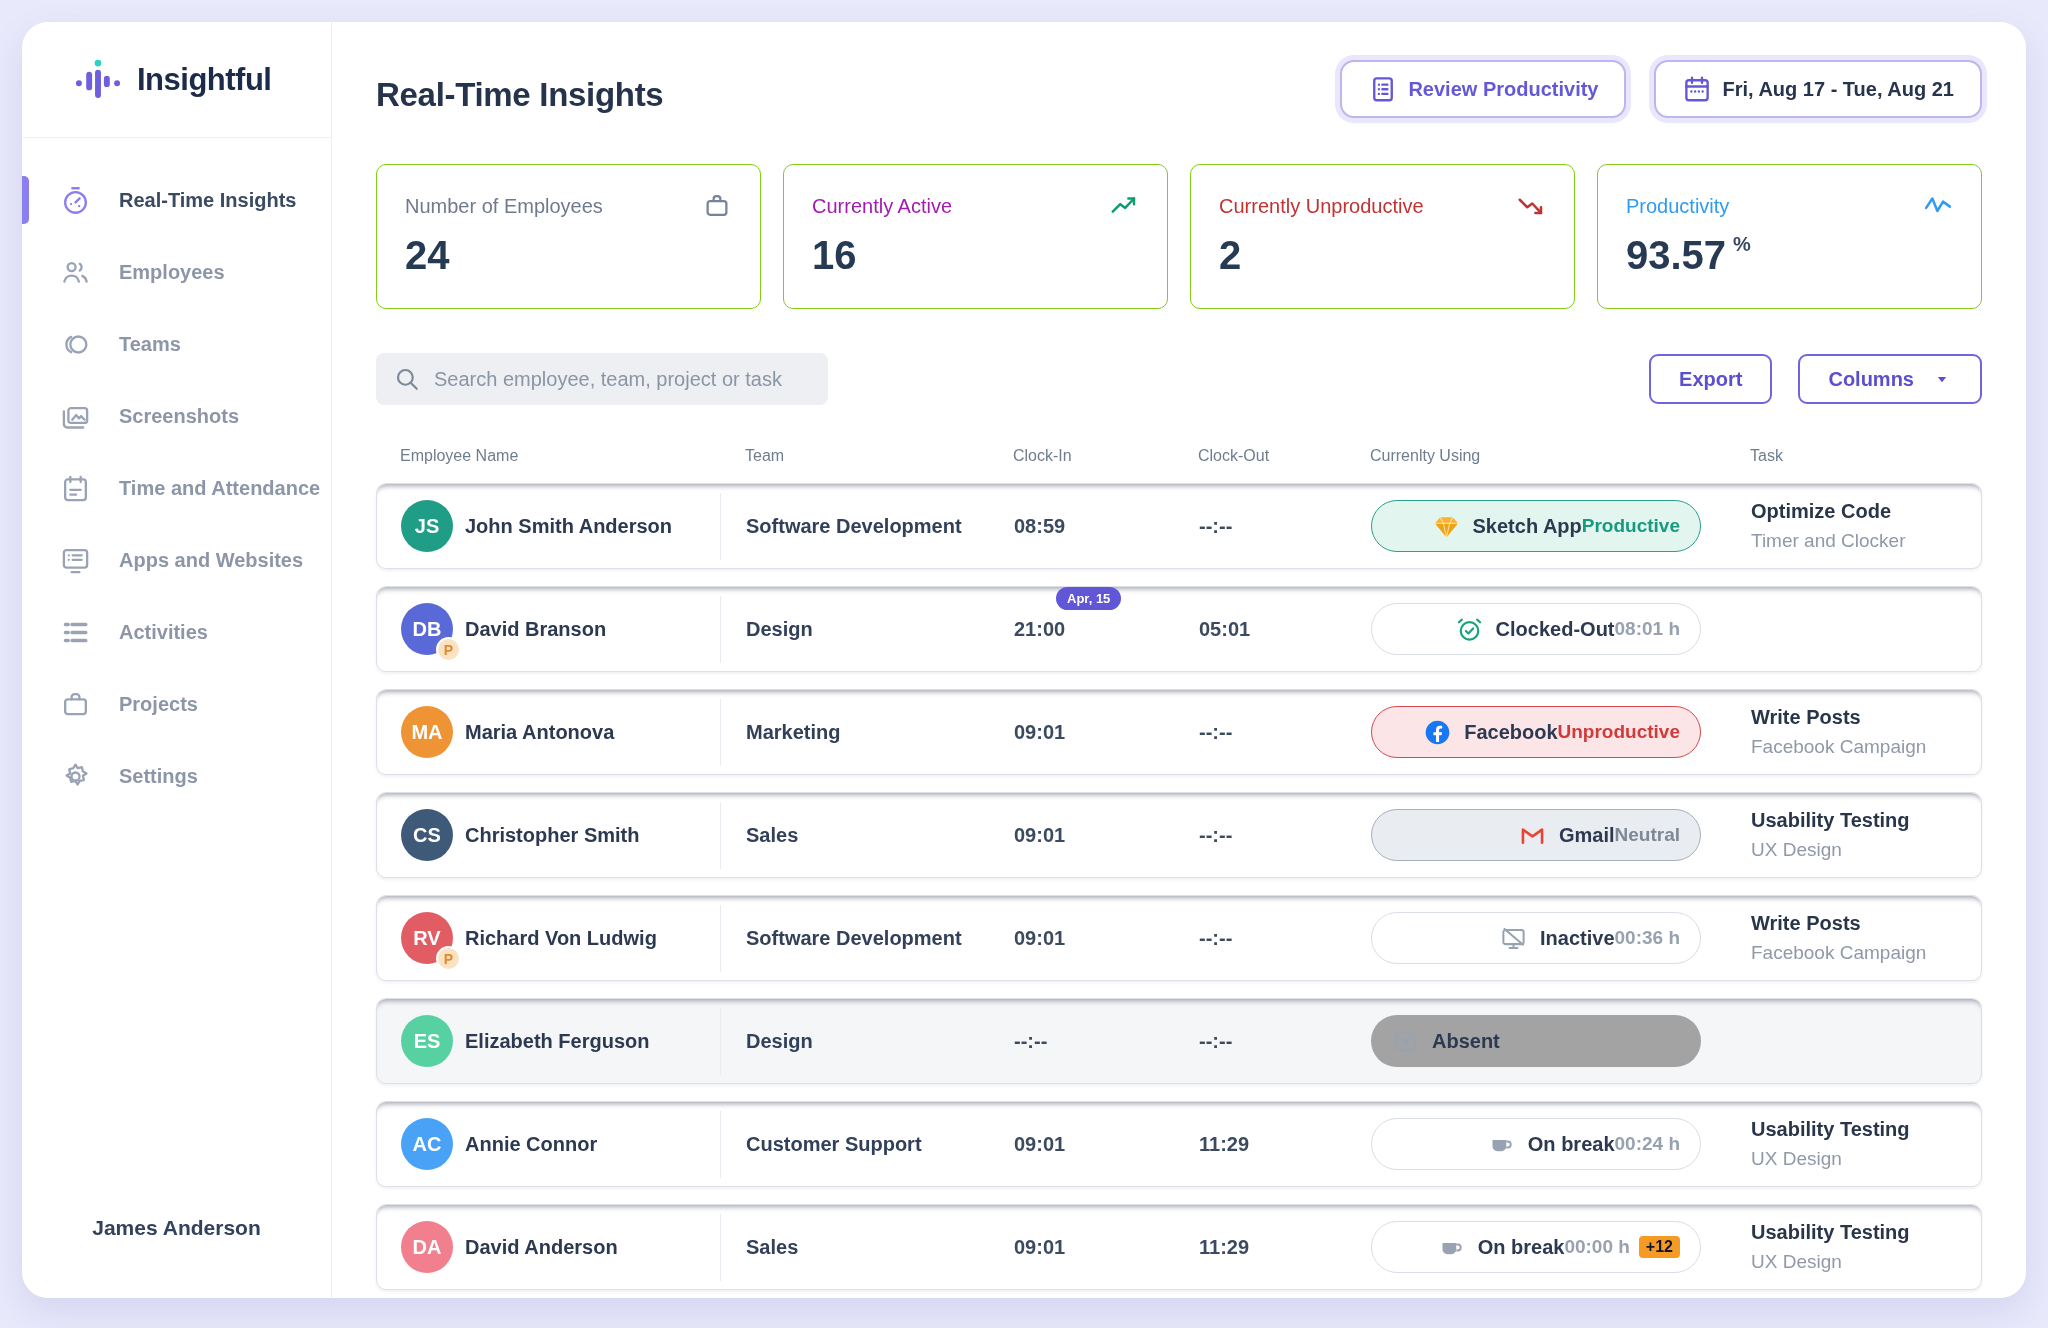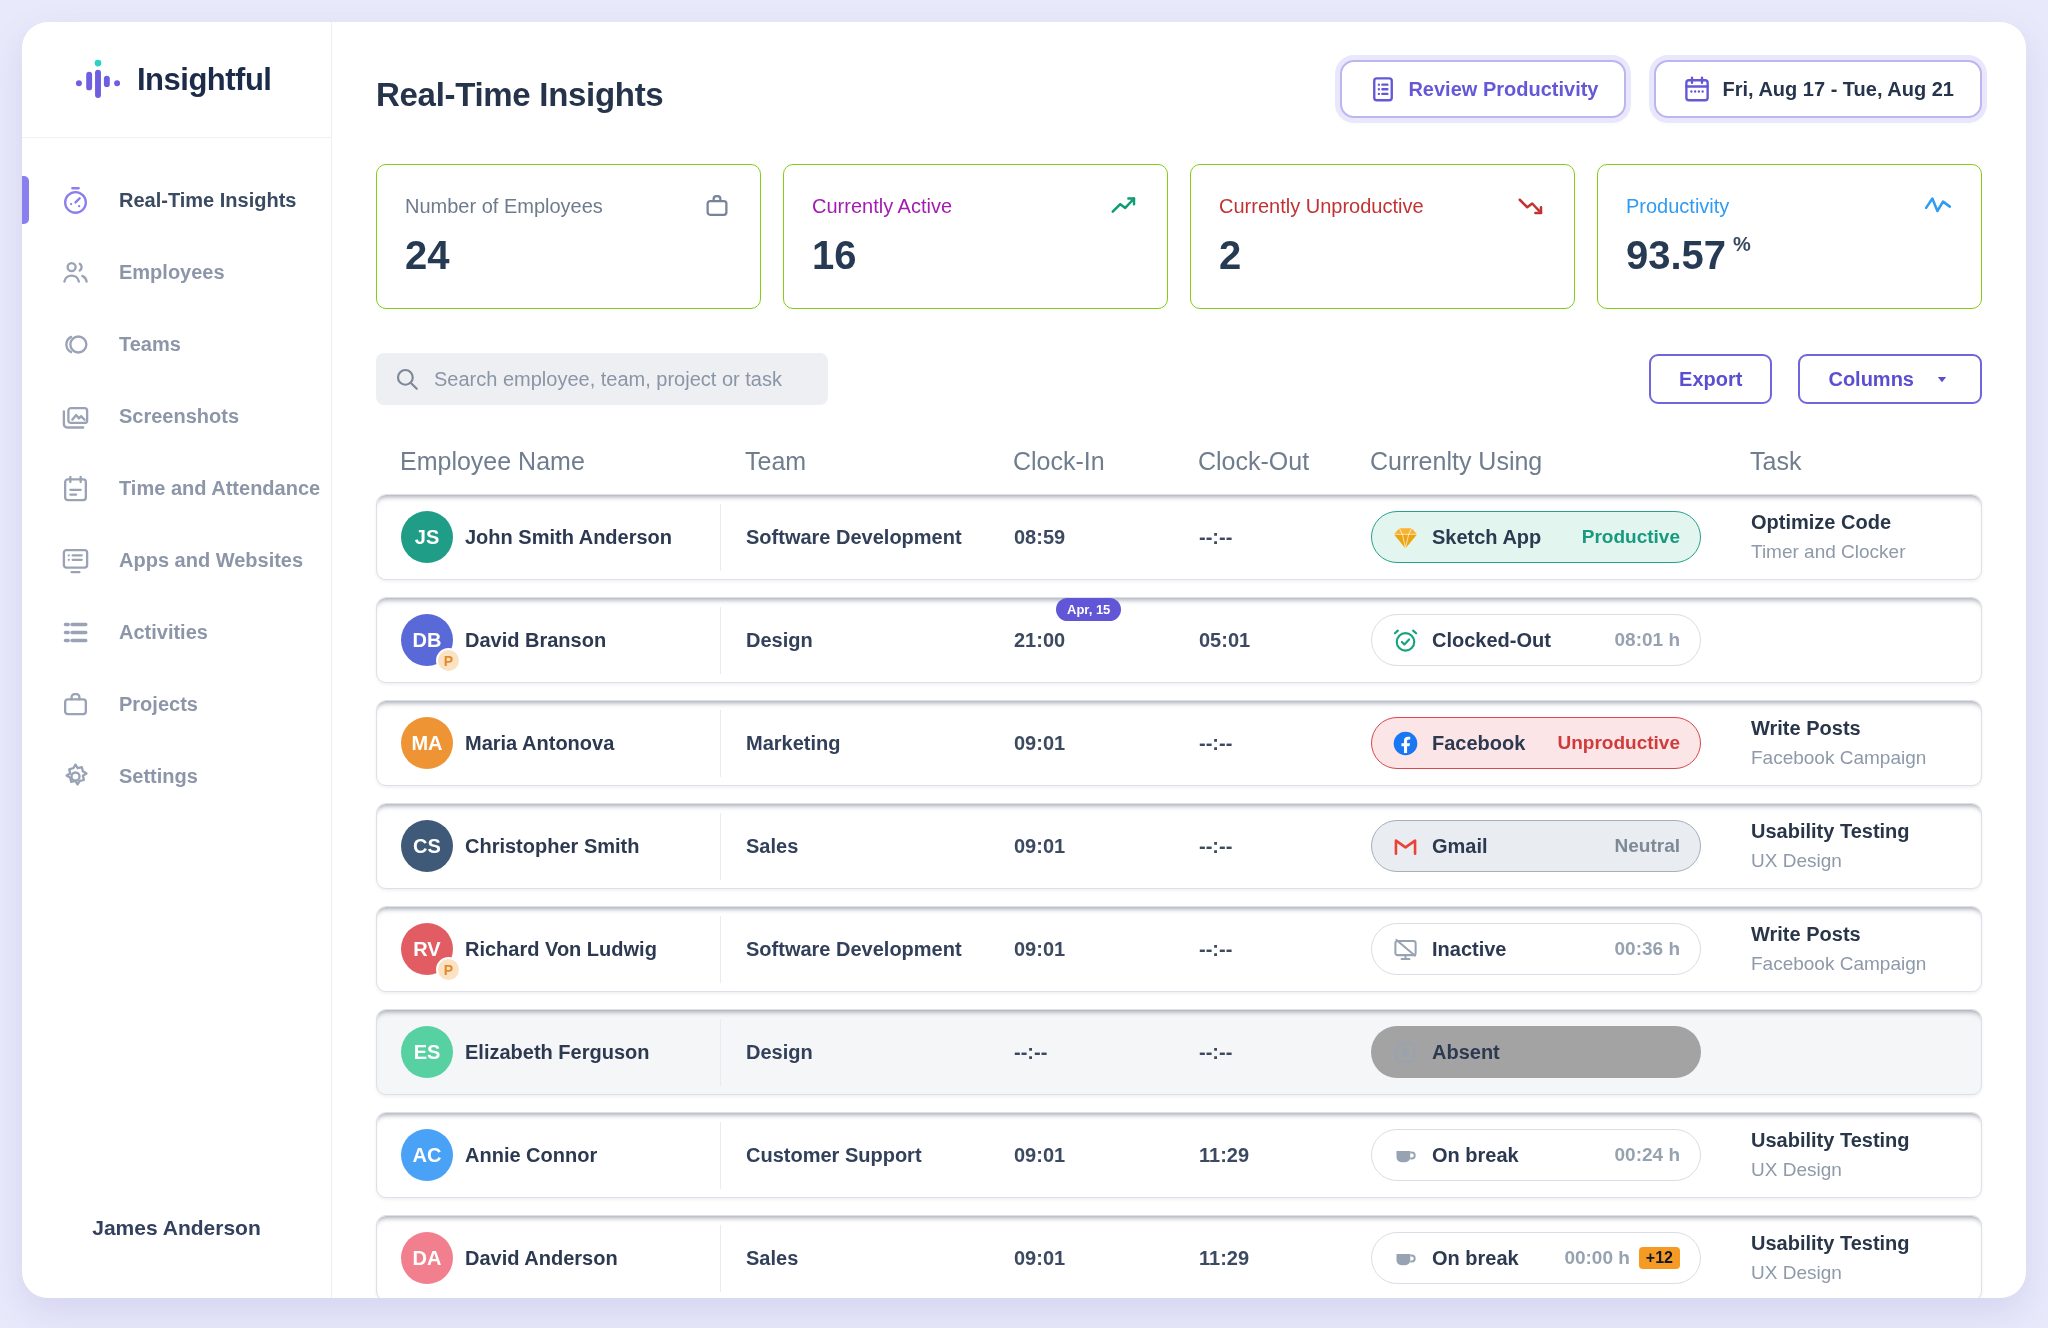--- a/index.html
+++ b/index.html
@@ -56,41 +56,41 @@
   .search-icon { width:26px; height:26px; color:#7d8898; }
   .search-box input { flex:1; border:none; outline:none; background:transparent; font-family:inherit;
     font-size:20px; color:#44506a; }
   .search-box input::placeholder { color:#8a95a6; }
   .toolbar-buttons { display:flex; gap:26px; }
   .outline-btn { height:50px; background:#fff; border:2px solid #7165dd; border-radius:9px; color:#5a4fd0;
     font-family:inherit; font-size:20px; font-weight:bold; padding:0 28px; display:flex; align-items:center; gap:18px; cursor:pointer; }
   .caret { width:20px; height:20px; color:#5a4fd0; }
   
   .thead, .row { display:grid; grid-template-columns:345px 268px 185px 172px 380px 1fr; align-items:center; padding:0 24px; }
-  .thead { margin:42px 0 18px; color:#6f7d8e; font-size:25px; }
+  .thead { margin:42px 0 18px; color:#6f7d8e; font-size:16px; }
   .rows {}
   .row { height:86px; background:#fff; border:1px solid #dde0e8; border-radius:10px; margin-bottom:17px;
     box-shadow:inset 0 6px 5px -4px rgba(92,99,116,.55), 0 2px 3px rgba(45,55,75,.07); cursor:pointer; }
   .row.muted { background:#f5f6f8; }
   .name-cell { display:flex; align-items:center; gap:12px; }
   .avatar { position:relative; width:52px; height:52px; min-width:52px; border-radius:50%;
     display:flex; align-items:center; justify-content:center; color:#fff; font-size:20px; font-weight:bold; }
   .p-badge { position:absolute; right:-8px; bottom:-7px; width:25px; height:25px; border-radius:50%;
     background:#fbe2c3; border:2px solid #fff; color:#e08a2e; font-size:14px; font-weight:bold;
     display:flex; align-items:center; justify-content:center; }
   .emp-name { font-size:20px; font-weight:bold; color:#2c3950; }
   .team-cell { position:relative; font-size:20px; font-weight:600; color:#32405a; }
   .row .team-cell::before { content:""; position:absolute; left:-26px; top:-22px; bottom:-22px; width:1px; background:#e9ebf1; }
   .clock-cell { font-size:20px; font-weight:600; color:#3c4a61; }
   .clock-wrap { position:relative; display:inline-block; }
   .date-badge { position:absolute; top:-31px; left:42px; background:#6156d6; color:#fff; font-size:13px;
     font-weight:bold; padding:4px 11px; border-radius:14px; white-space:nowrap; }
   
   .pill { width:330px; height:52px; border-radius:26px; border:1.5px solid transparent;
-    display:flex; align-items:center; justify-content:space-between; padding:0 20px; }
+    display:flex; align-items:center; justify-content:flex-end; padding:0 20px; }
   .pill-left { display:flex; align-items:center; gap:13px; font-size:20px; font-weight:bold; color:#2c3950; }
   .pill-icon { width:27px; height:27px; display:flex; color:#97a3b2; }
   .pill-value { display:flex; align-items:center; font-size:19px; font-weight:bold; }
   .pill.productive { background:#e2f5ee; border-color:#2aa18b; }
   .pill.productive .pill-value { color:#189a80; }
   .pill.unproductive { background:#fce5e6; border-color:#d5494f; }
   .pill.unproductive .pill-value { color:#cf3b3b; }
   .pill.neutral { background:#e9ecf1; border-color:#a6afbc; }
   .pill.neutral .pill-value { color:#7e8996; font-weight:600; }
   .pill.plain { background:#fff; border-color:#d9dde5; }

